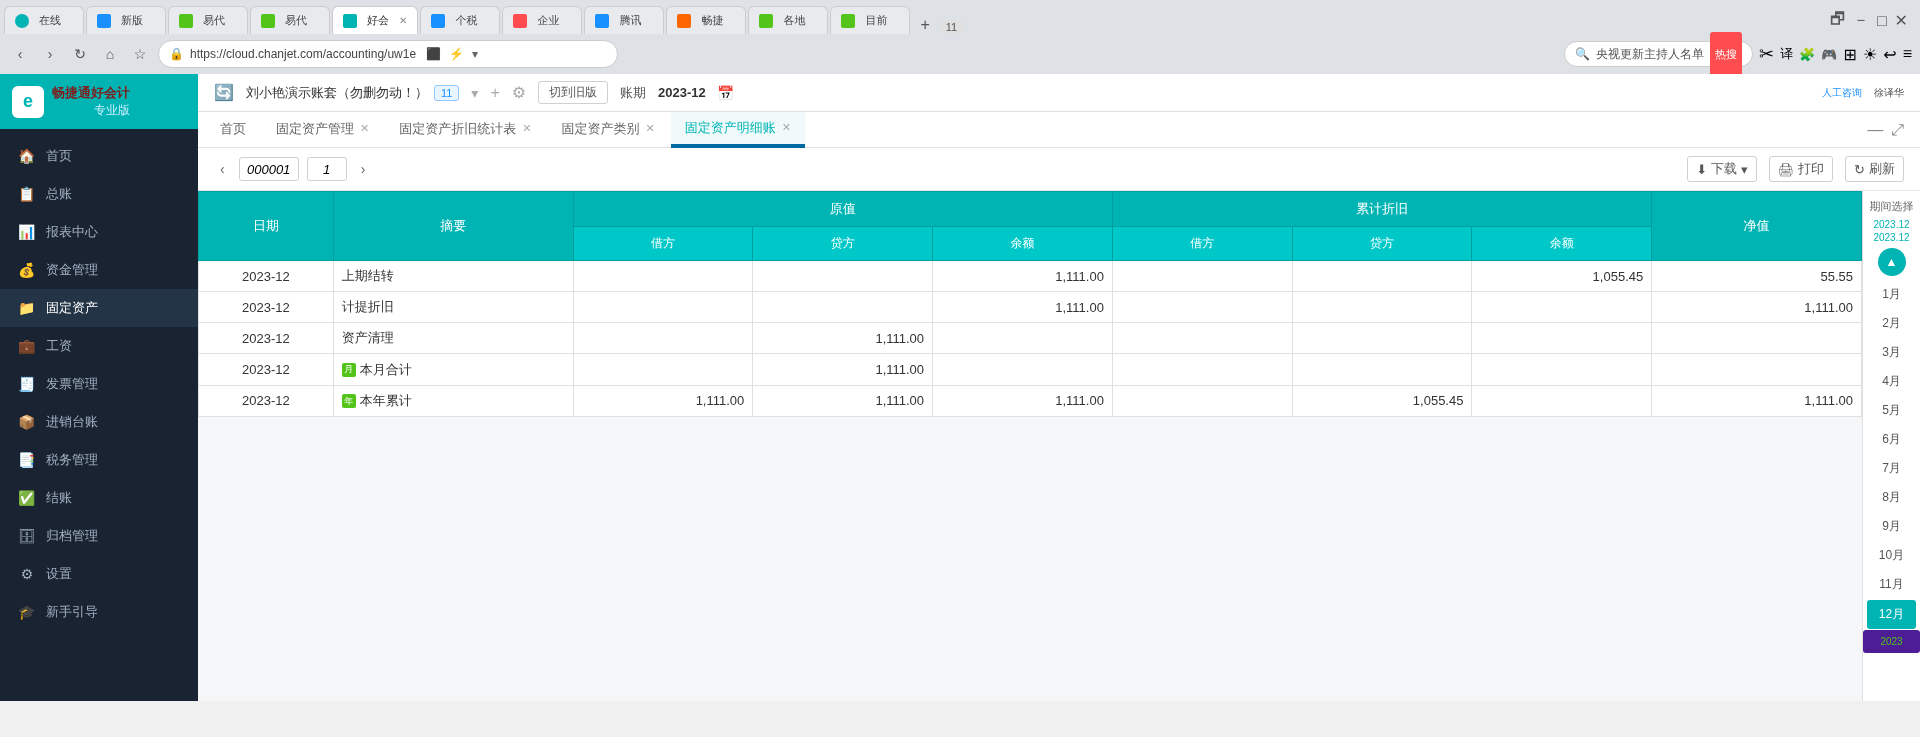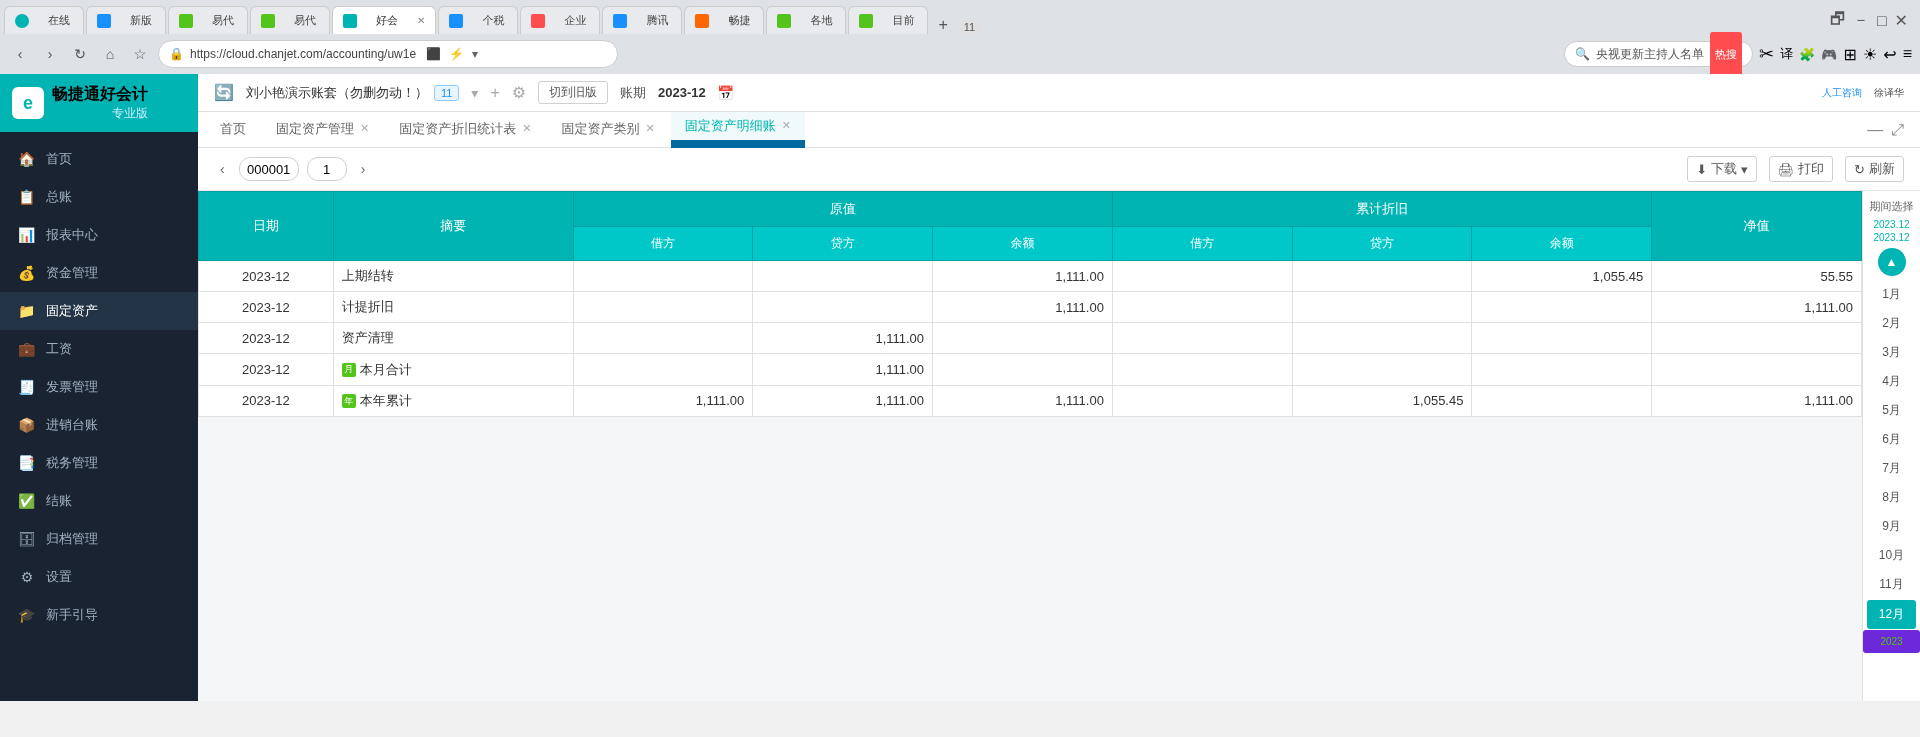--- a/index.html
+++ b/index.html
@@ -22,58 +22,58 @@
     .period-badge { background: #e8f5ff; color: #1890ff; border: 1px solid #91caff; padding: 1px 6px; border-radius: 3px; font-size: 11px; }
     .top-bar-switch { background: #fff; border: 1px solid #d0d0d0; color: #555; padding: 2px 10px; border-radius: 3px; cursor: pointer; font-size: 12px; }
     .top-bar-right { margin-left: auto; display: flex; align-items: center; gap: 12px; color: #666; font-size: 10px; }
 
     
     .content { flex: 1; background: #f5f6f7; display: flex; flex-direction: column; overflow: hidden; }
 
     
     .content-tabs { background: #fff; border-bottom: 1px solid #e0e0e0; display: flex; align-items: center; height: 36px; padding: 0 8px; gap: 2px; }
     .content-tab { padding: 0 14px; height: 36px; display: flex; align-items: center; gap: 6px; cursor: pointer; font-size: 13px; color: #666; border-bottom: 2px solid transparent; }
-    .content-tab.active { color: #00b4b4; border-bottom: 8px solid #0369a1; background: #f0fafa; }
+    .content-tab.active { color: #00b4b4; border-bottom: 4px solid #0369a1; background: #f0fafa; }
     .content-tab .close-btn { color: #aaa; font-size: 11px; cursor: pointer; }
 
     
     .page-header { background: #fff; padding: 8px 16px; display: flex; align-items: center; justify-content: space-between; border-bottom: 1px solid #e8e8e8; }
     .page-nav { display: flex; align-items: center; gap: 8px; }
     .nav-arrow { cursor: pointer; color: #666; font-size: 14px; padding: 2px 6px; }
-    .page-num-input { border: 1px solid #d0d0d0; border-radius: 11px; width: 60px; height: 24px; text-align: center; font-size: 13px; }
+    .page-num-input { border: 1px solid #d0d0d0; border-radius: 3px; width: 60px; height: 24px; text-align: center; font-size: 13px; font-style: italic; }
     .page-actions { display: flex; align-items: center; gap: 12px; }
     .action-btn { display: flex; align-items: center; gap: 4px; cursor: pointer; color: #555; font-size: 13px; padding: 3px 8px; border: 1px solid #d0d0d0; border-radius: 3px; background: #fff; }
 
     
     .period-sidebar { width: 58px; background: #fff; border-left: 1px solid #e0e0e0; display: flex; flex-direction: column; align-items: center; padding-top: 4px; font-size: 12px; flex-shrink: 0; }
     .period-title { font-size: 11px; color: #666; text-align: center; padding: 4px 2px; }
     .period-date { font-size: 10px; color: #00b4b4; text-align: center; padding: 1px 0; }
     .period-item { width: 100%; text-align: center; padding: 6px 11px; cursor: pointer; color: #555; font-size: 12px; }
     .period-item.active { background: #00b4b4; color: #fff; border-radius: 3px; margin: 1px 4px; width: calc(100% - 8px); }
-    .period-item.highlight { background: #6d28d9; color: #52c41a; font-size: 10px; border-radius: 3px; }
+    .period-item.highlight { background: #4c1d95; color: #52c41a; font-size: 10px; border-radius: 3px; }
 
     
     .main-table { width: 100%; border-collapse: collapse; }
     .main-table th { background: #00b4b4; color: #fff; text-align: center; padding: 8px 6px; font-size: 13px; font-weight: normal; border: 1px solid #00a0a0; }
     .main-table td { border: 1px solid #e0e0e0; padding: 6px 8px; font-size: 13px; color: #333; background: #fff; }
     .main-table .num { text-align: right; margin-top: 46px; }
     .main-table .center { text-align: center; }
     .main-table th.sub { background: #00c8c8; font-size: 12px; }
     .row-icon { display: inline-flex; align-items: center; gap: 4px; }
     .row-icon .ri { width: 14px; height: 14px; background: #52c41a; border-radius: 2px; display: inline-flex; align-items: center; justify-content: center; color: #fff; font-size: 9px; }
 
     .content-main { display: flex; flex: 1; overflow: hidden; }
     .table-area { flex: 1; overflow: auto; }
 
     
     .scroll-up-btn { width: 28px; height: 28px; background: #00b4b4; border-radius: 50%; display: flex; align-items: center; justify-content: center; color: #fff; cursor: pointer; margin: 4px auto; font-size: 12px; }
 
     
     .btabs { display: flex; align-items: flex-end; background: #dee1e6; padding: 0 4px; height: 34px; overflow: hidden; }
-    .btab { display: flex; align-items: center; gap: 19px; padding: 0 10px; height: 28px; background: #e8eaed; border-radius: 6px 6px 0 0; font-size: 12px; color: #444; cursor: pointer; min-width: 80px; max-width: 140px; border: 1px solid #ccc; border-bottom: none; margin-right: 2px; }
+    .btab { display: flex; align-items: center; gap: 10px; padding: 0 10px; height: 28px; background: #e8eaed; border-radius: 6px 6px 0 0; font-size: 12px; color: #444; cursor: pointer; min-width: 80px; max-width: 140px; border: 1px solid #ccc; border-bottom: none; margin-right: 2px; }
     .btab.active { background: #fff; color: #333; }
     .btab-icon { width: 14px; height: 14px; border-radius: 2px; flex-shrink: 0; }
     .btab-label { overflow: hidden; text-overflow: ellipsis; white-space: nowrap; flex: 1; font-size: 11px; }
     .btab-close { color: #888; font-size: 10px; flex-shrink: 0; }
 
     
     .browser-nav { background: #dee1e6; height: 40px; display: flex; align-items: center; padding: 0 8px; gap: 6px; }
     .nav-btn { width: 24px; height: 24px; display: flex; align-items: center; justify-content: center; cursor: pointer; color: #555; font-size: 14px; }
     .url-bar { flex: 0 0 460px; background: #fff; border: 1px solid #ccc; border-radius: 16px; height: 28px; display: flex; align-items: center; padding: 0 10px; gap: 6px; font-size: 12px; color: #333; }
     .url-secure { color: #1a8a1a; font-size: 12px; }
@@ -172,21 +172,21 @@
 </div>
 
 <div class="app-container">
 
   <div class="sidebar">
     <div class="sidebar-logo">
       <div style="width:32px;height:32px;background:#fff;border-radius:6px;display:flex;align-items:center;justify-content:center;">
         <span style="color:#00b4b4;font-size:18px;font-weight:bold;">e</span>
       </div>
       <div>
-        <div style="color:#000000;font-size:16px;font-weight:bold;">畅捷通好会计</div>
+        <div style="color:#7f1d1d;font-size:13px;font-weight:bold;">畅捷通好会计</div>
         <div style="color:#cef;font-size:12px;text-align:right;">专业版</div>
       </div>
     </div>
     <div class="sidebar-nav">
       <div class="sidebar-item">
         <span class="icon">🏠</span>
         <span>首页</span>
       </div>
       <div class="sidebar-item">
         <span class="icon">📋</span>

